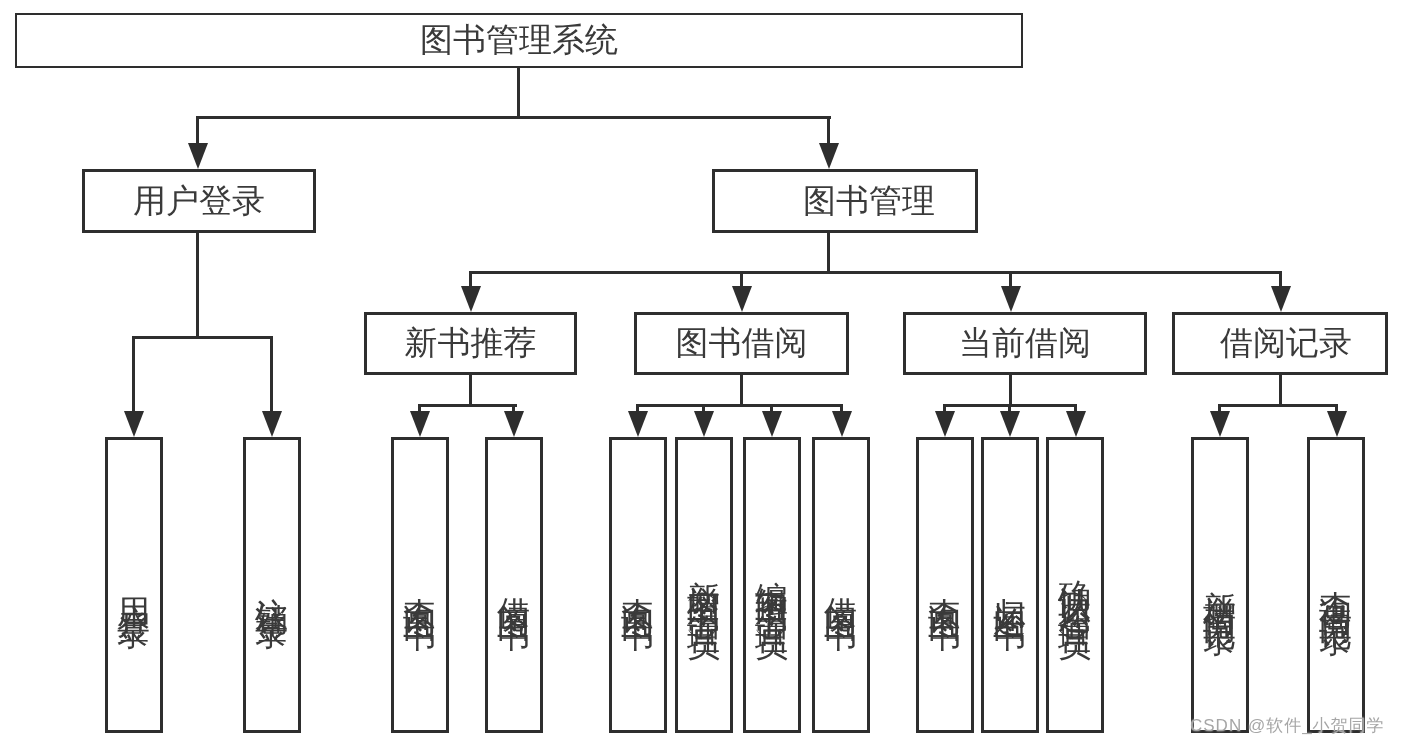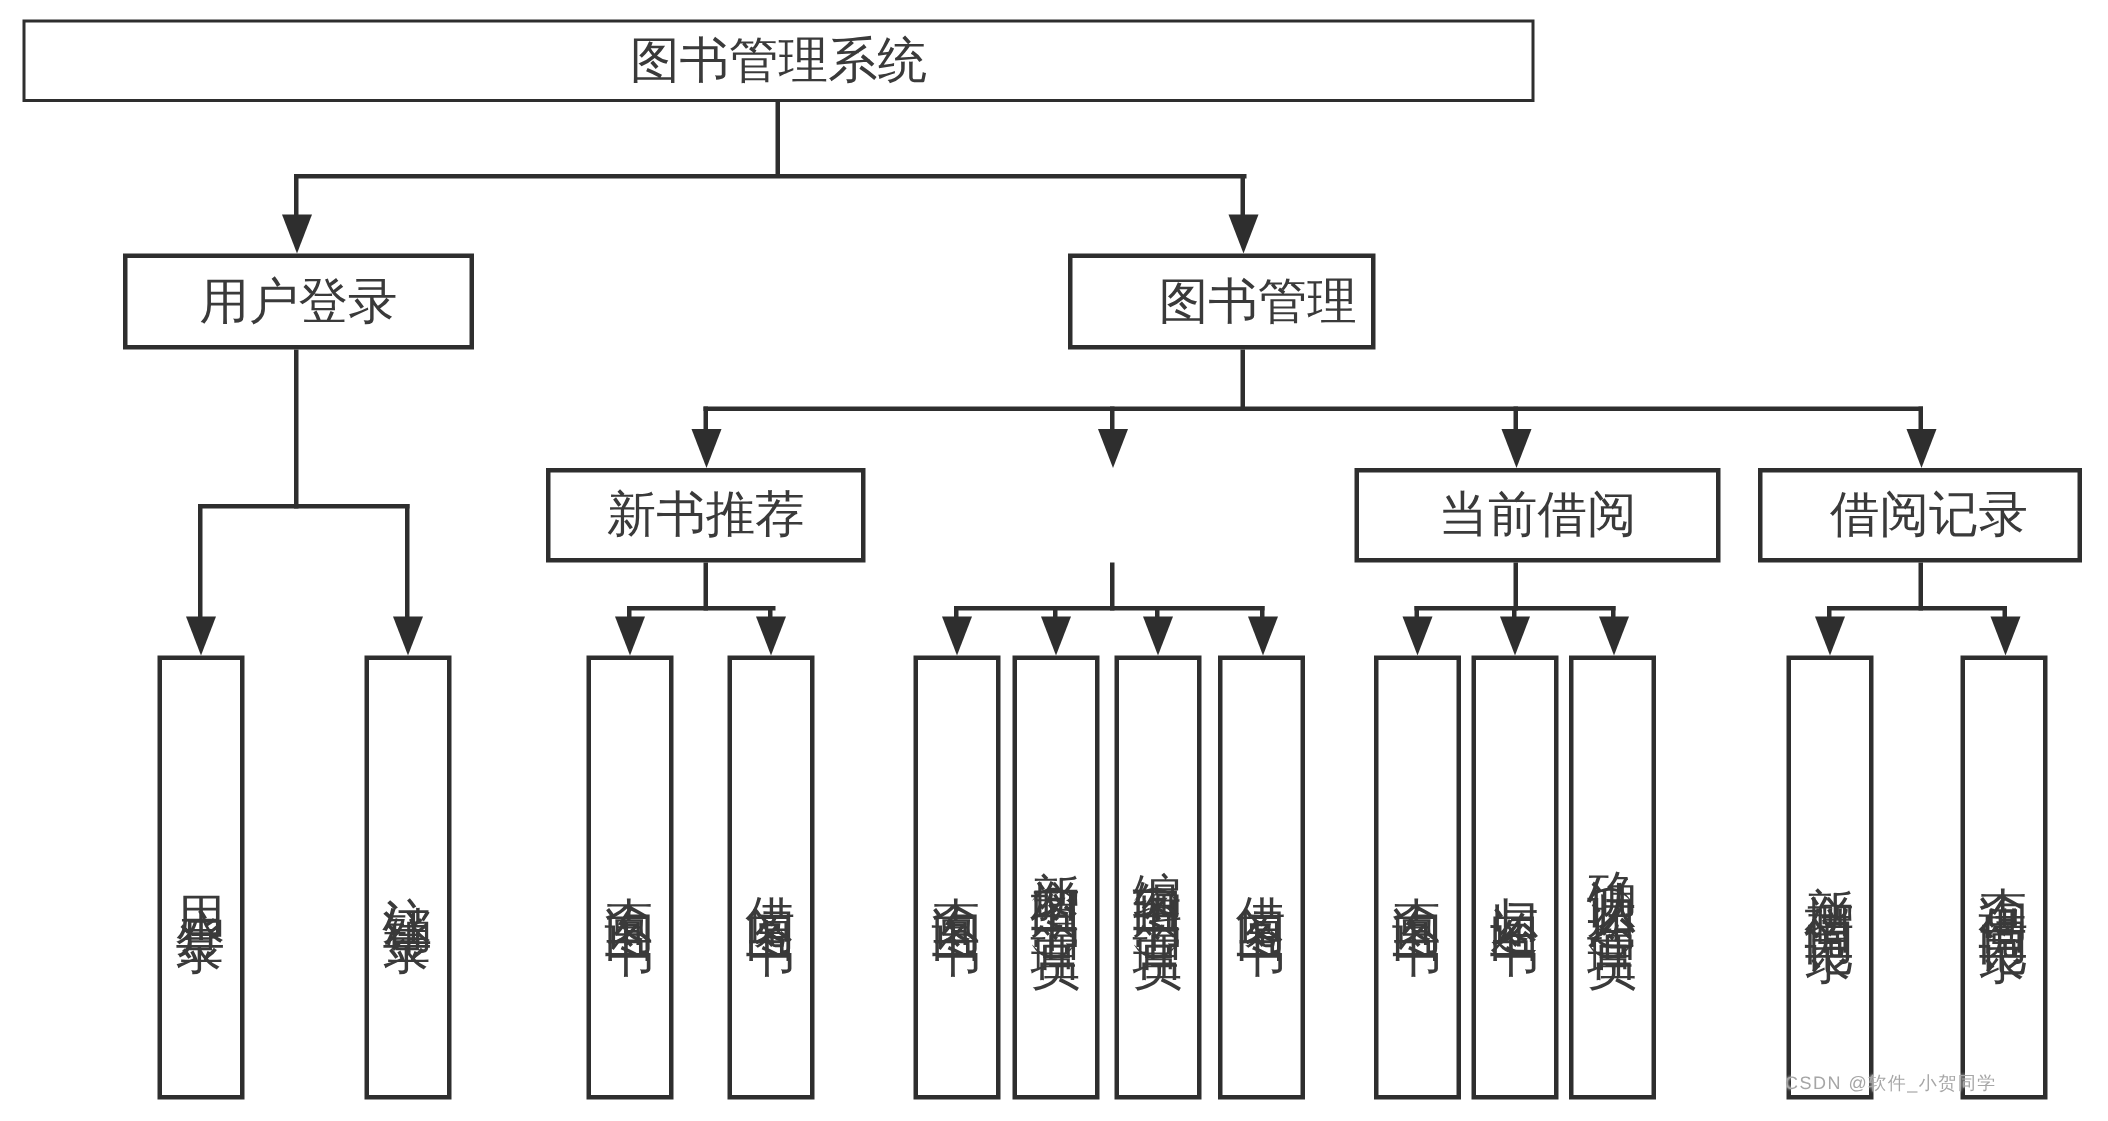--- a/index.html
+++ b/index.html
@@ -39,39 +39,40 @@
   .hline { position: absolute; height: 3px; background: #2e2e2e; }
   .arr {
     position: absolute; width: 0; height: 0;
     border-left: 10px solid transparent;
     border-right: 10px solid transparent;
     border-top: 26px solid #2e2e2e;
   }
   .watermark {
     position: absolute;
     left: 1190px; top: 714px;
-    font-size: 12px;
+    font-size: 17px;
     color: #a6a6a6;
     letter-spacing: 1px;
     text-shadow: 0 0 2px #ffffff;
     z-index: 5;
     white-space: nowrap;
   }
 </style>
 </head>
 <body>
 
 <div class="canvas">
 
   <div class="box root">图书管理系统</div>
 
   <div class="box l2" style="left:82px;  width:234px;">用户登录</div>
-  <div class="box l2" style="left:712px; width:205px;padding-left:48px;">图书管理</div>
+  <div class="box l2" style="left:712px; width:266px;padding-left:48px;">图书管理</div>
 
   <div class="box l3" style="left:364px;  width:213px;">新书推荐</div>
+  <div class="box l3" style="left:634px;  width:215px;">图书借阅</div>
   <div class="box l3" style="left:903px;  width:244px;">当前借阅</div>
   <div class="box l3" style="left:1172px; width:216px;padding-left:12px;">借阅记录</div>
 
   <div class="box leaf" style="left:105px;">用户登录</div>
   <div class="box leaf" style="left:243px;">注销登录</div>
 
   <div class="box leaf" style="left:391px;">查询图书</div>
   <div class="box leaf" style="left:485px;">借阅图书</div>
 
   <div class="box leaf" style="left:609px;">查询图书</div>

